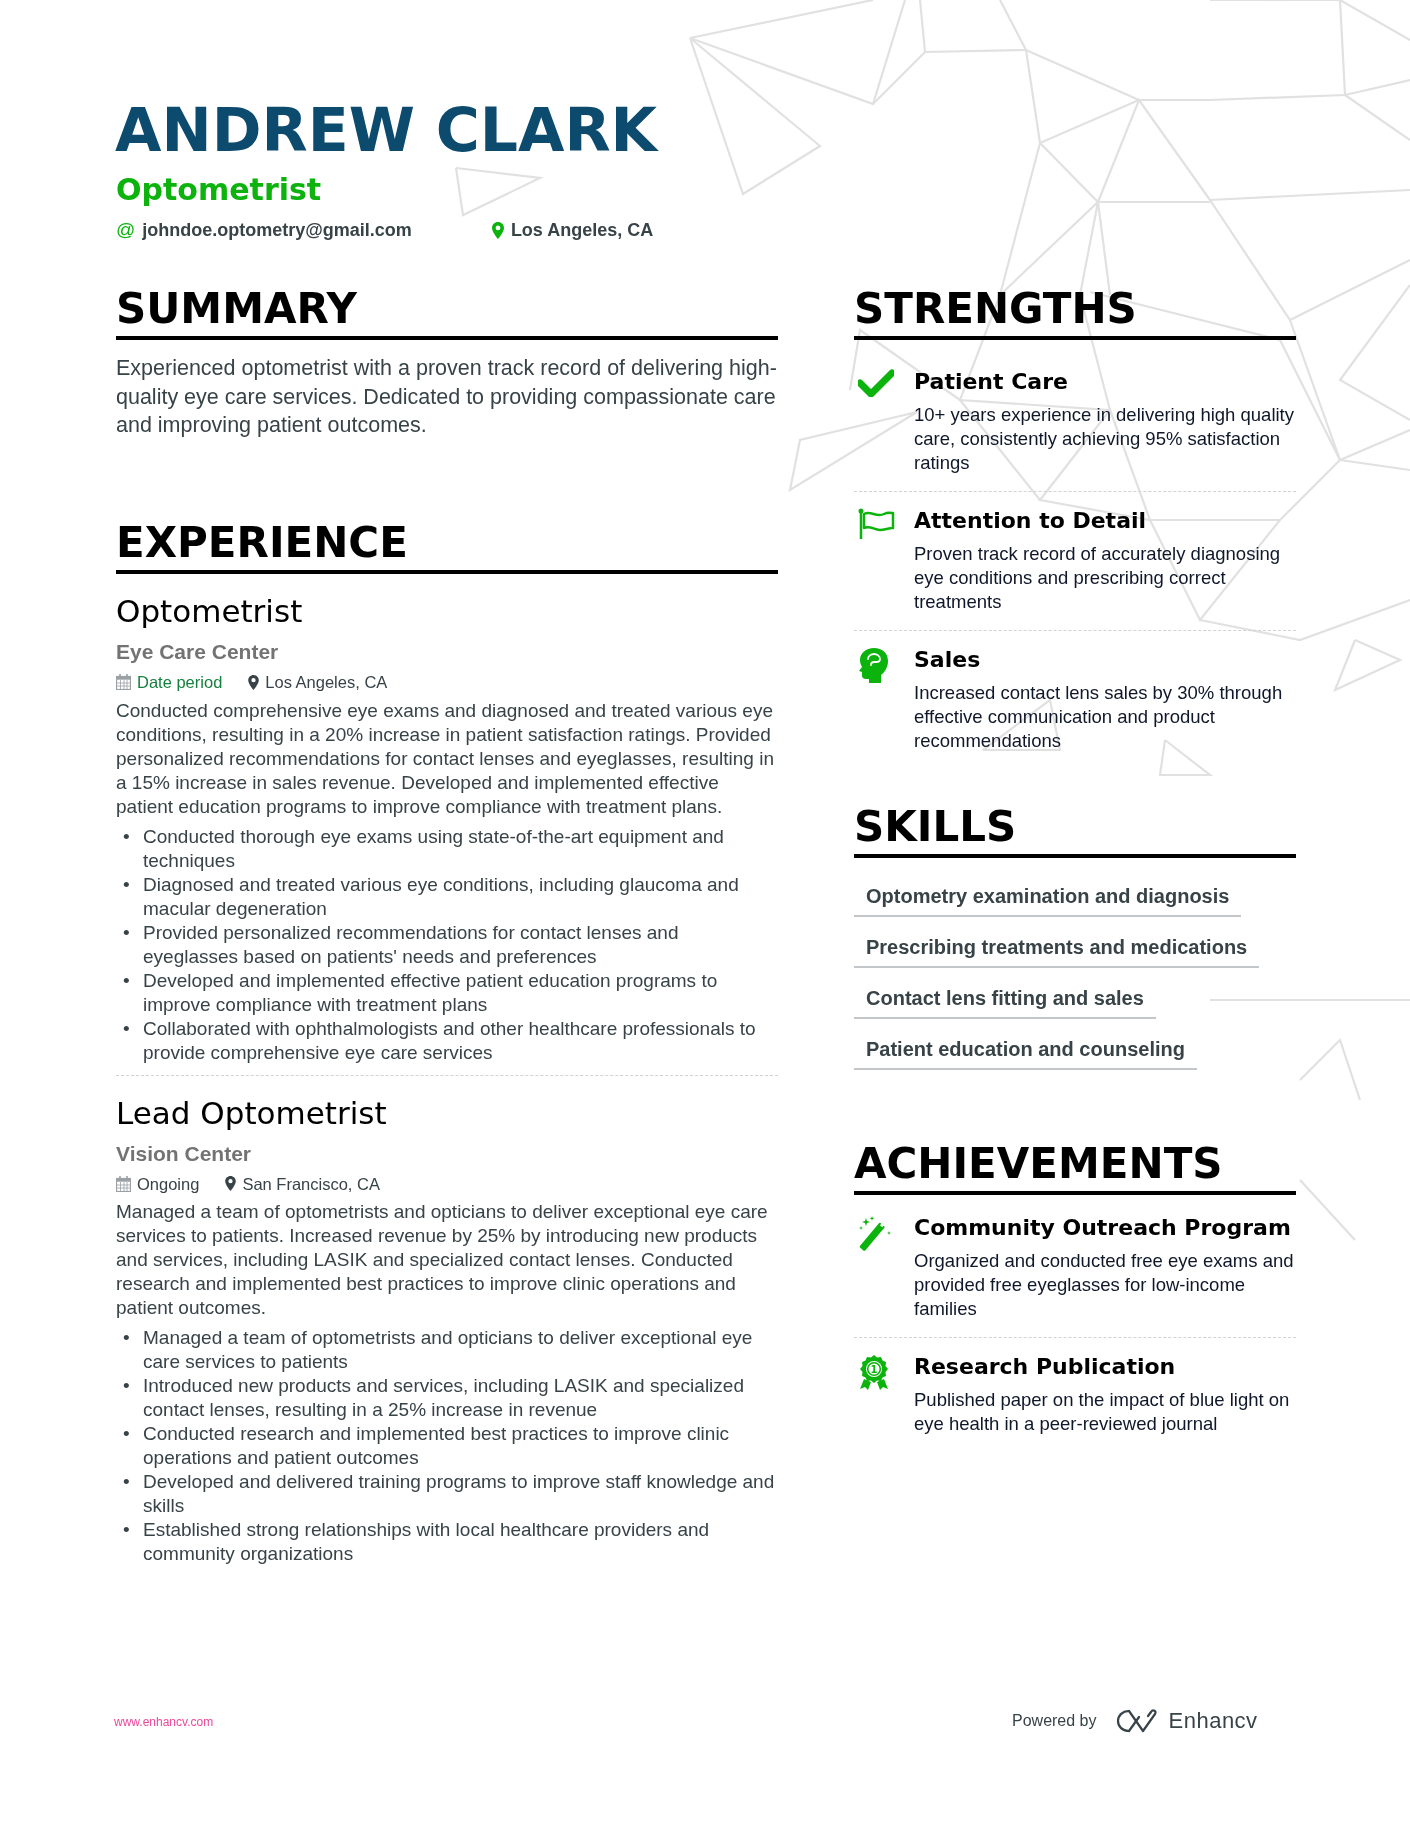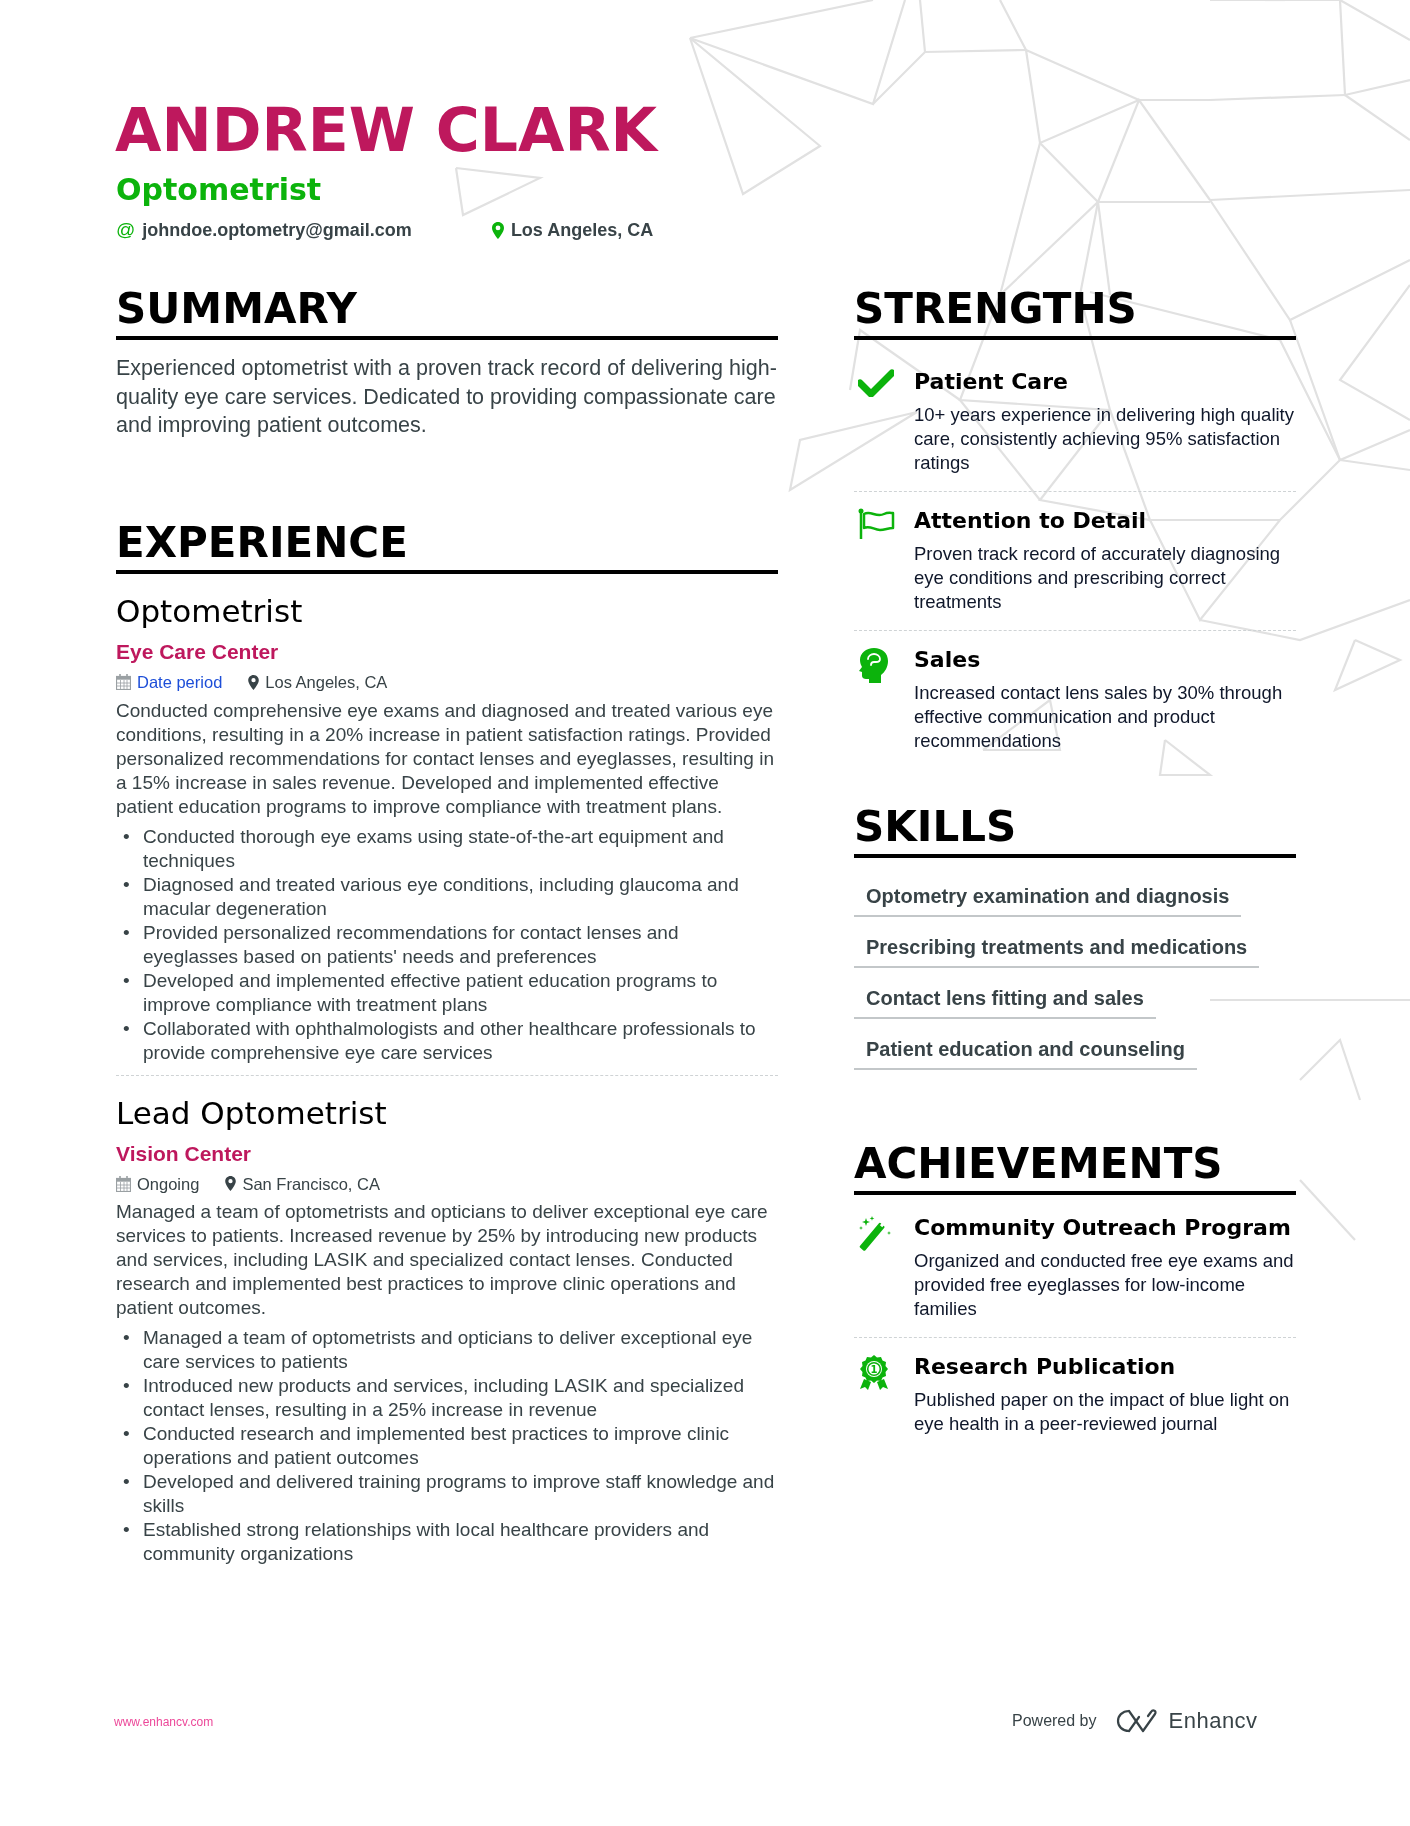--- a/index.html
+++ b/index.html
@@ -4,40 +4,40 @@
 <style>
   * { box-sizing: border-box; margin: 0; padding: 0; }
   html, body { width: 1410px; height: 1826px; background: #ffffff; overflow: hidden; }
   body { position: relative; font-family: "Liberation Sans", sans-serif; color: #384347; }
   .bg-art { position: absolute; left: 0; top: 0; width: 1410px; height: 1826px; pointer-events: none; z-index: 0; }
   .page { position: absolute; left: 0; top: 0; width: 1410px; height: 1826px; z-index: 1; }
 
   .heading-font { font-family: "DejaVu Sans", sans-serif; }
 
   
-  .name { position: absolute; left: 115px; top: 100px; font-size: 60px; font-weight: bold; color: #be185d; letter-spacing: 0px; line-height: 1; white-space: nowrap; }
+  .name { position: absolute; left: 115px; top: 100px; font-size: 60px; font-weight: bold; color: #0c4a6e; letter-spacing: 0px; line-height: 1; white-space: nowrap; }
   .role { position: absolute; left: 116px; top: 175px; font-size: 30px; font-weight: bold; color: #0cb30c; line-height: 1; }
   .contacts { position: absolute; left: 116px; top: 219px; display: flex; align-items: center; font-size: 18px; font-weight: bold; color: #384347; }
   .contact { display: flex; align-items: center; gap: 7px; }
   .contact.loc { margin-left: 80px; }
   .green { color: #0cb30c; }
 
   
   .section-title { font-size: 42px; font-weight: bold; color: #000; line-height: 1; padding-bottom: 6px; border-bottom: 4px solid #000; white-space: nowrap; }
   .left { position: absolute; left: 116px; width: 662px; }
   .right { position: absolute; left: 854px; width: 442px; }
 
   .summary-text { font-size: 21.5px; line-height: 28.5px; color: #384347; margin-top: 14px; }
 
   .job-title { font-size: 31px; color: #000; line-height: 1; margin-top: 22px; font-weight: normal; }
-  .company { font-size: 21px; font-weight: bold; color: #be185d; margin-top: 14px; line-height: 1; }
+  .company { font-size: 21px; font-weight: bold; color: #737373; margin-top: 14px; line-height: 1; }
   .meta { display: flex; align-items: center; font-size: 16.5px; color: #384347; margin-top: 12px; line-height: 1; }
   .meta .item { display: flex; align-items: center; gap: 6px; }
   .meta .item + .item { margin-left: 26px; }
-  .meta .muted { color: #1d4ed8; }
+  .meta .muted { color: #15803d; }
   .job-desc { font-size: 19px; line-height: 24px; color: #384347; margin-top: 8px; }
   .bullets { list-style: none; margin-top: 6px; }
   .bullets li { position: relative; padding-left: 27px; font-size: 19px; line-height: 24px; color: #384347; }
   .bullets li::before { content: "\2022"; position: absolute; left: 7px; top: 0; color: #384347; }
   .dashed { border-top: 1.5px dashed #cfd3d5; margin-top: 10px; }
 
   
   .feature { display: flex; padding: 16px 0 16px 0; }
   .feature + .feature { border-top: 1.5px dashed #cfd3d5; }
   .feature .ico { width: 60px; flex: 0 0 60px; display: flex; justify-content: flex-start; padding-left: 4px; padding-top: 0px; }

